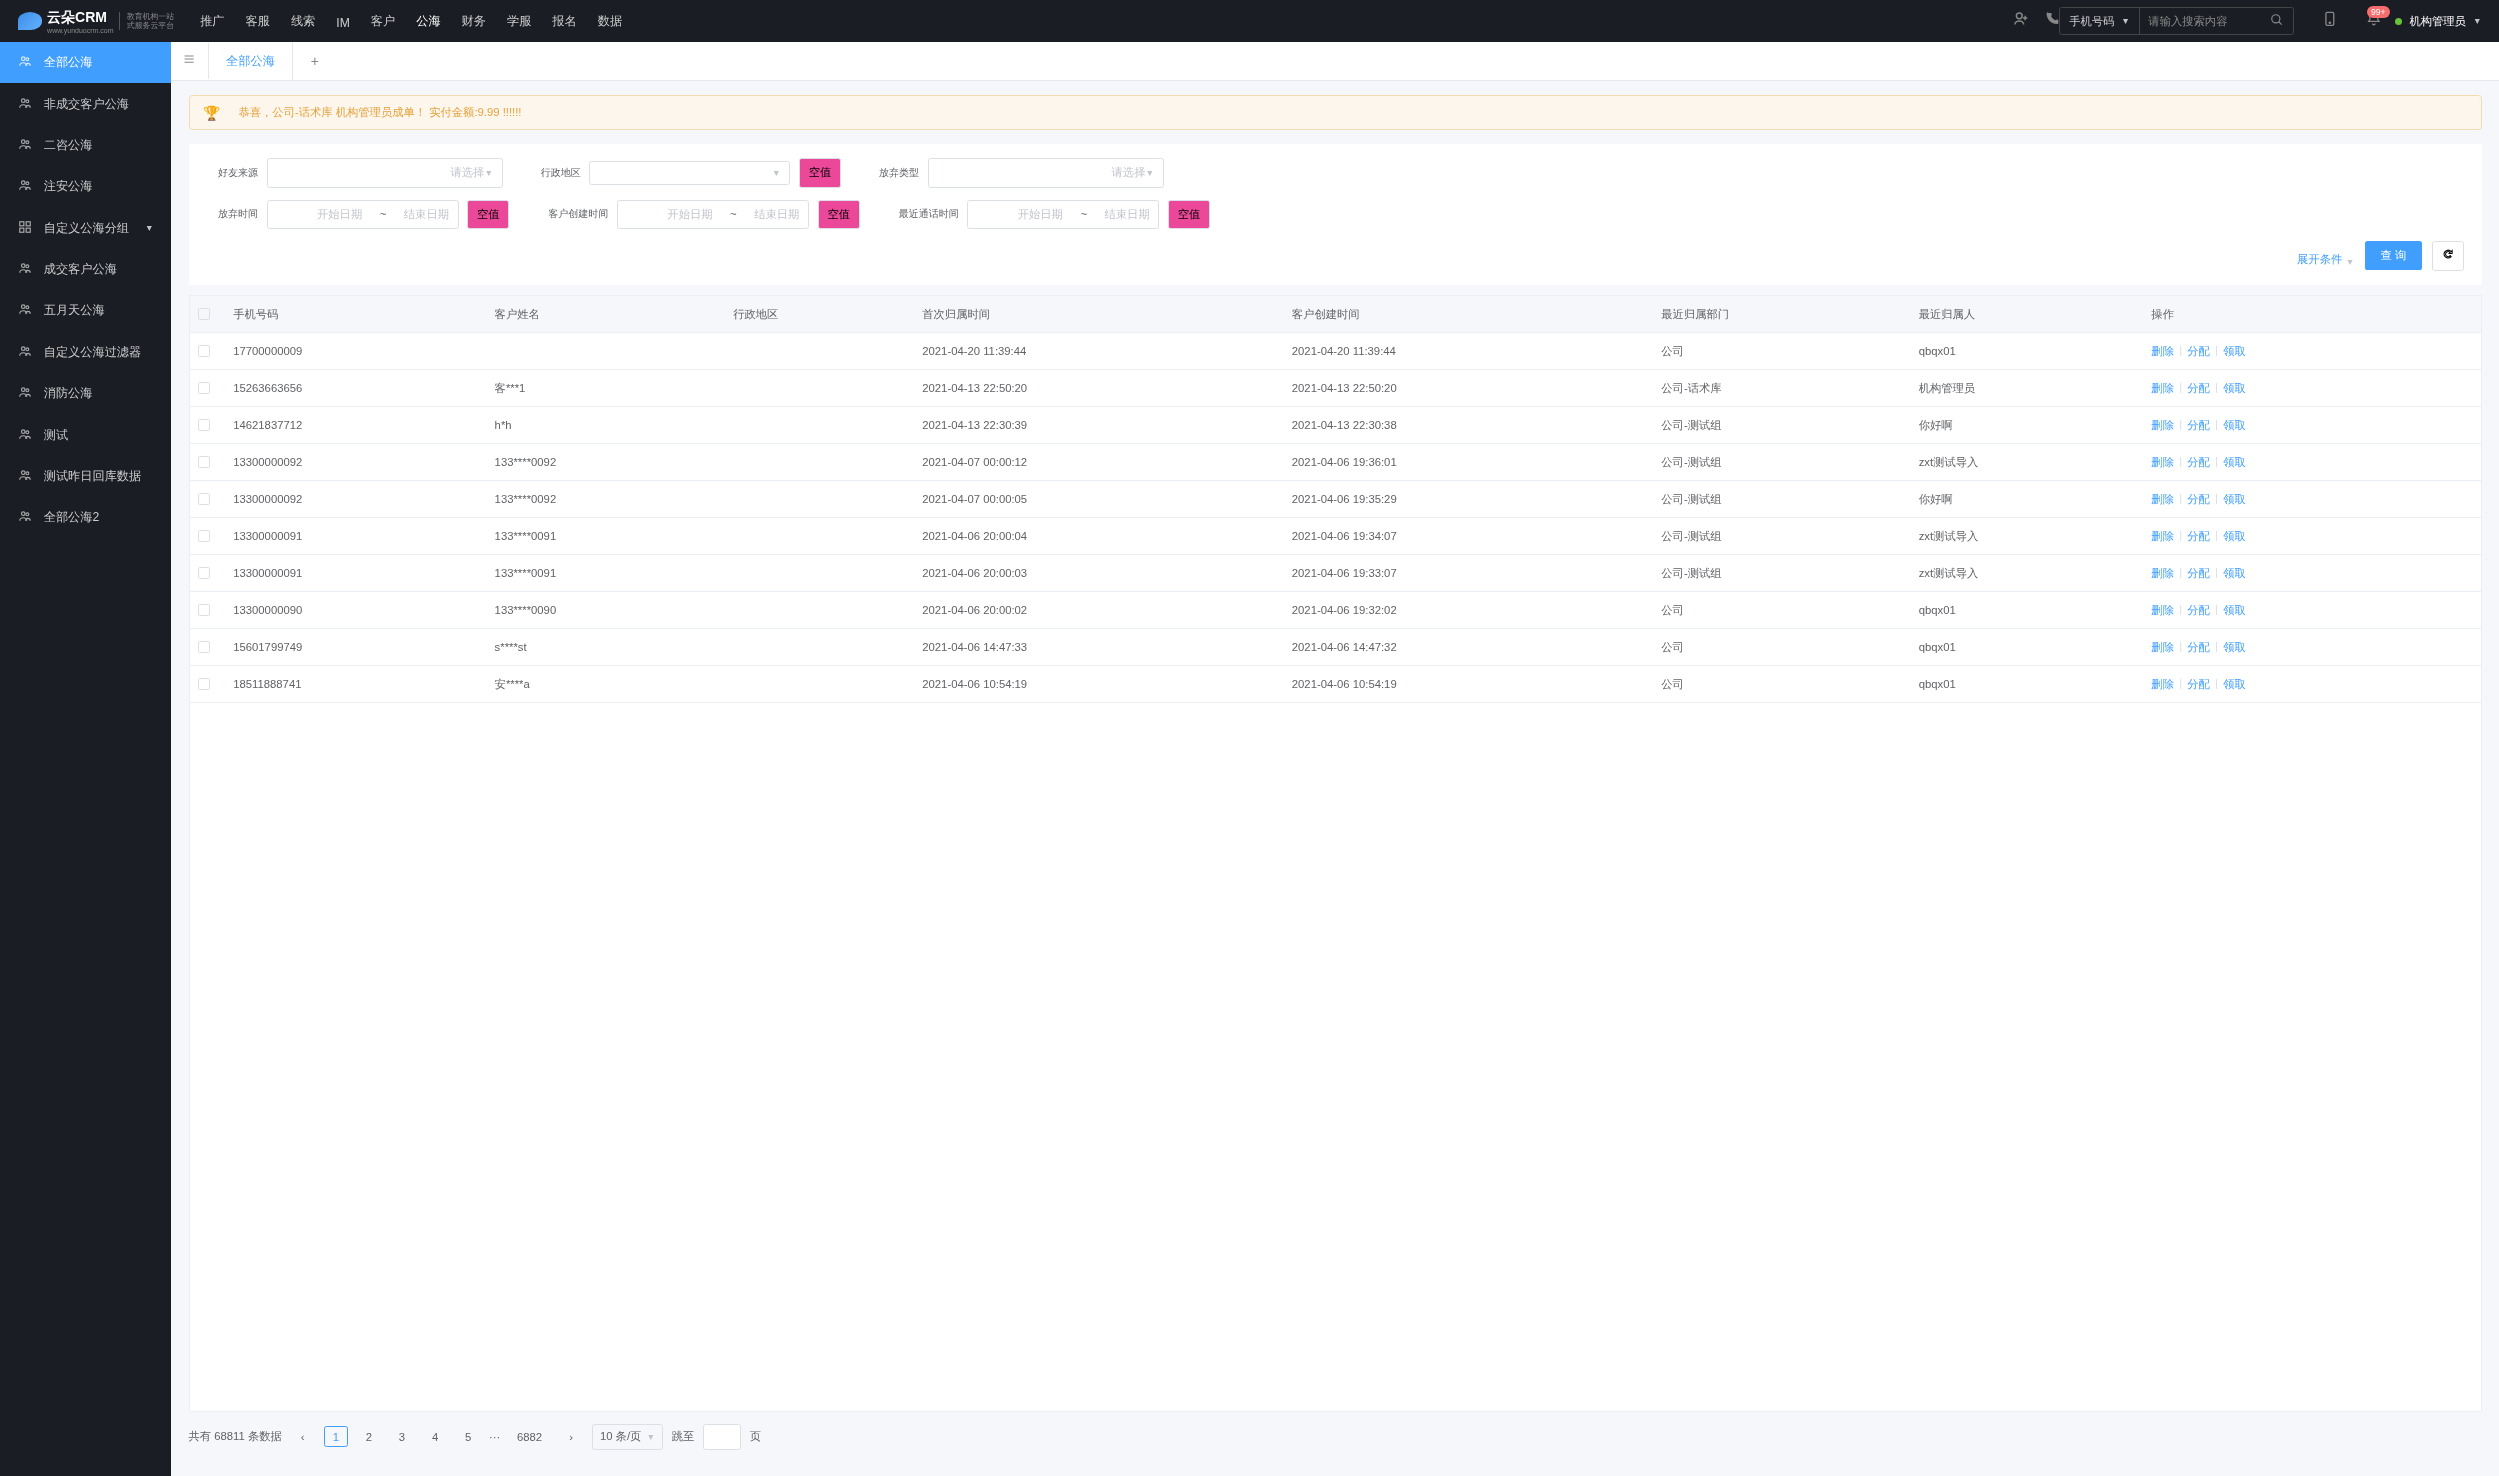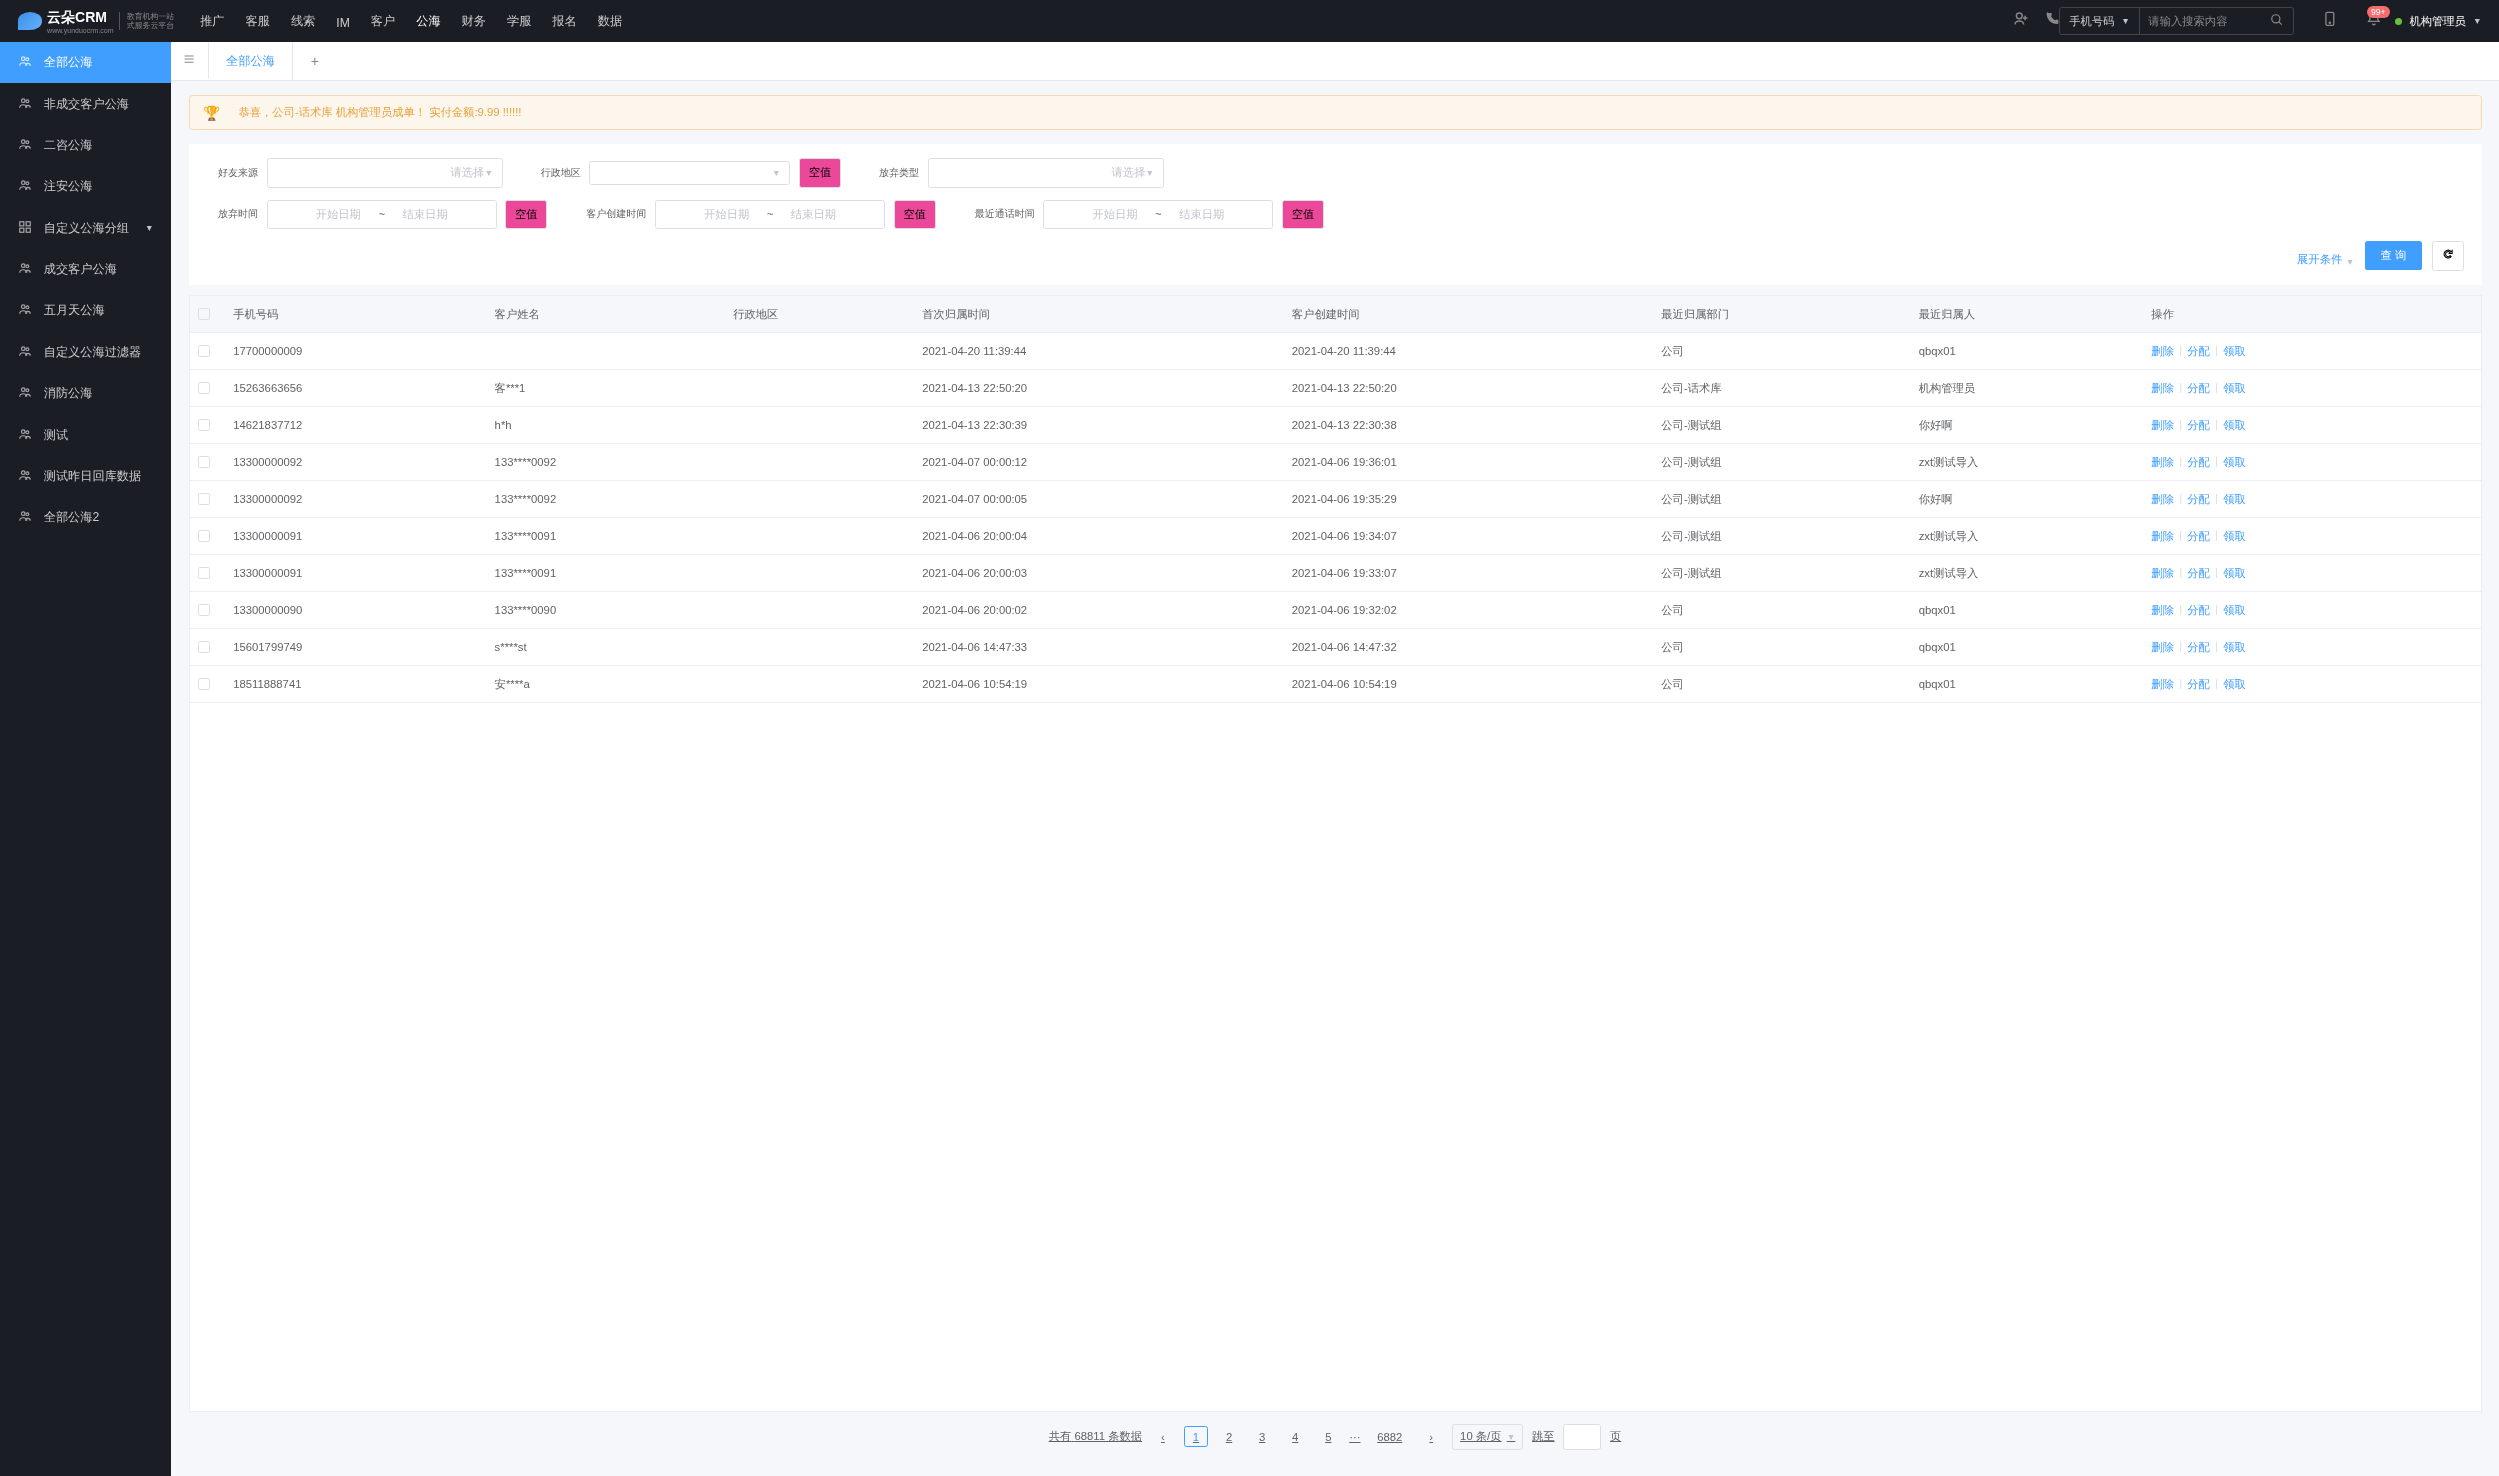--- a/index.html
+++ b/index.html
@@ -52,21 +52,21 @@
     
     .alert { background: #fdf6ec; border: 0.9px solid #f5dab1; border-radius: 3.5px; padding: 8.7px 14px; display: flex; align-items: center; gap: 17.5px; margin-bottom: 14px; color: #e6a23c; font-size: 11.3px; }
     .trophy { color: #e6a23c; font-size: 14px; }
     
     
     .filter-form { background: #fff; padding: 14px 0; margin-bottom: 10.5px; }
     .filter-row { display: flex; gap: 26px; margin-bottom: 12.2px; padding: 0 17.5px; }
     .filter-item { display: flex; align-items: center; gap: 8.7px; }
     .filter-label { font-size: 10px; color: #606266; min-width: 52px; text-align: right; }
     .filter-input { border: 0.9px solid #dcdfe6; border-radius: 2.6px; padding: 6.1px 8.7px; font-size: 11.3px; width: 201px; background: #fff; color: #606266; display: flex; align-items: center; justify-content: flex-end; }
-    .filter-input.date { width: 230px; justify-content: center; gap: 17.5px; }
+    .filter-input.date { width: 192px; gap: 17.5px; }
     .filter-placeholder { color: #c0c4cc; }
     .btn-null { border: 0.9px solid #dcdfe6; padding: 6.1px 8.7px; font-size: 11.3px; border-radius: 2.6px; background: #ec4899; cursor: pointer; }
     .filter-actions { display: flex; justify-content: flex-end; align-items: center; gap: 10.5px; padding: 0 17.5px; }
     .link-expand { color: #409eff; font-size: 11.3px; cursor: pointer; display: flex; align-items: flex-end; gap: 3.5px; margin-top: 7px; }
     .btn-primary { background: #409eff; color: #fff; border: none; padding: 7px 15.7px; border-radius: 2.6px; font-size: 11.3px; cursor: pointer; }
     .btn-refresh { border: 0.9px solid #dcdfe6; padding: 6.1px 8.7px; border-radius: 2.6px; background: #fff; cursor: pointer; }
     
     
     .toolbar { display: flex; gap: 8.7px; margin-bottom: 10.5px; align-items: center; }
     .btn { border: 0.9px solid #dcdfe6; background: #fff; padding: 7px 12.2px; border-radius: 2.6px; font-size: 11.3px; cursor: pointer; color: #606266; }
@@ -79,21 +79,21 @@
     th { background: #f5f7fa; padding: 10.5px 8.7px; text-align: left; font-weight: 500; font-size: 11.3px; color: #606266; border-bottom: 0.9px solid #ebeef5; white-space: nowrap; }
     td { padding: 10.5px 8.7px; font-size: 11.3px; color: #606266; border-bottom: 0.9px solid #ebeef5; white-space: nowrap; }
     .checkbox { width: 12.2px; height: 12.2px; border: 0.9px solid #dcdfe6; border-radius: 1.7px; cursor: pointer; }
     .action-links { display: flex; gap: 5.2px; }
     .action-link { color: #409eff; cursor: pointer; }
     .action-sep { color: #dcdfe6; }
     th.sticky, td.sticky { position: sticky; right: 0; background: #fff; box-shadow: -1.7px 0 5.2px rgba(0,0,0,0.05); }
     th.sticky { background: #f5f7fa; }
     
     
-    .pagination { display: flex; align-items: center; justify-content: center; gap: 8.7px; padding: 12.2px 0; font-size: 11.3px; color: #606266; text-decoration: underline; }
+    .pagination { display: flex; align-items: center; justify-content: flex-start; gap: 8.7px; padding: 12.2px 0; font-size: 11.3px; color: #606266; }
     .page-btn { padding: 3.5px 7px; border: 0.9px solid transparent; border-radius: 2.6px; cursor: pointer; min-width: 24.4px; text-align: center; }
     .page-btn.active { border-color: #409eff; color: #409eff; }
     .page-select { border: 0.9px solid #dcdfe6; padding: 4.4px 7px; border-radius: 2.6px; display: flex; align-items: center; gap: 5.2px; }
     .page-input { border: 0.9px solid #dcdfe6; width: 38px; padding: 4.4px; border-radius: 2.6px; text-align: center; }
     .chevron { font-size: 8.7px; color: #c0c4cc; }
   </style>
 </head>
 <body>
 
 <div class="topnav">

